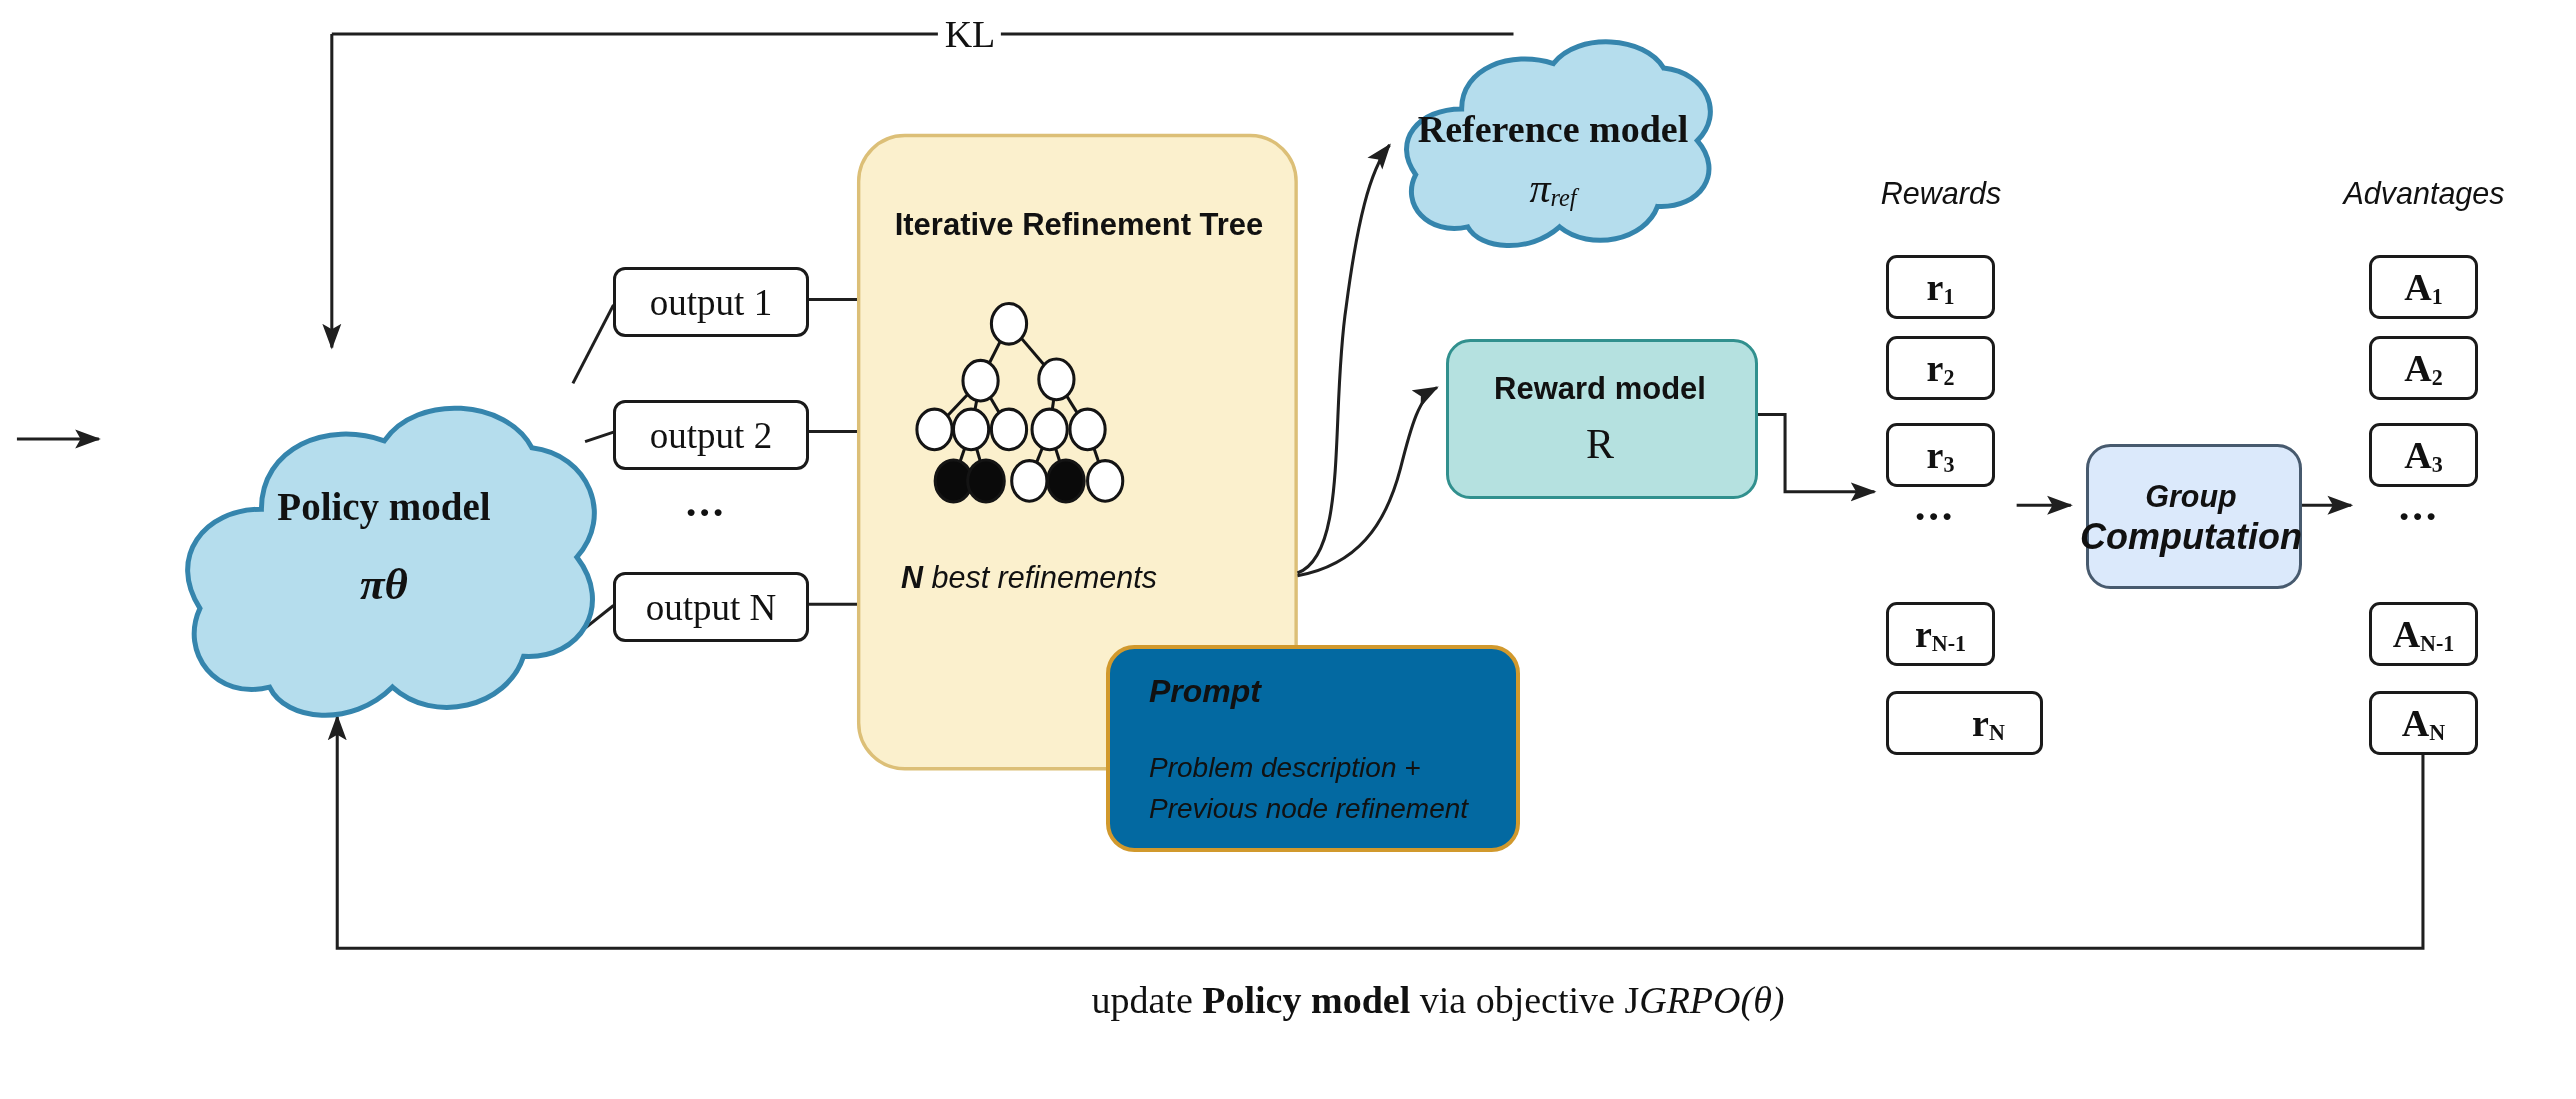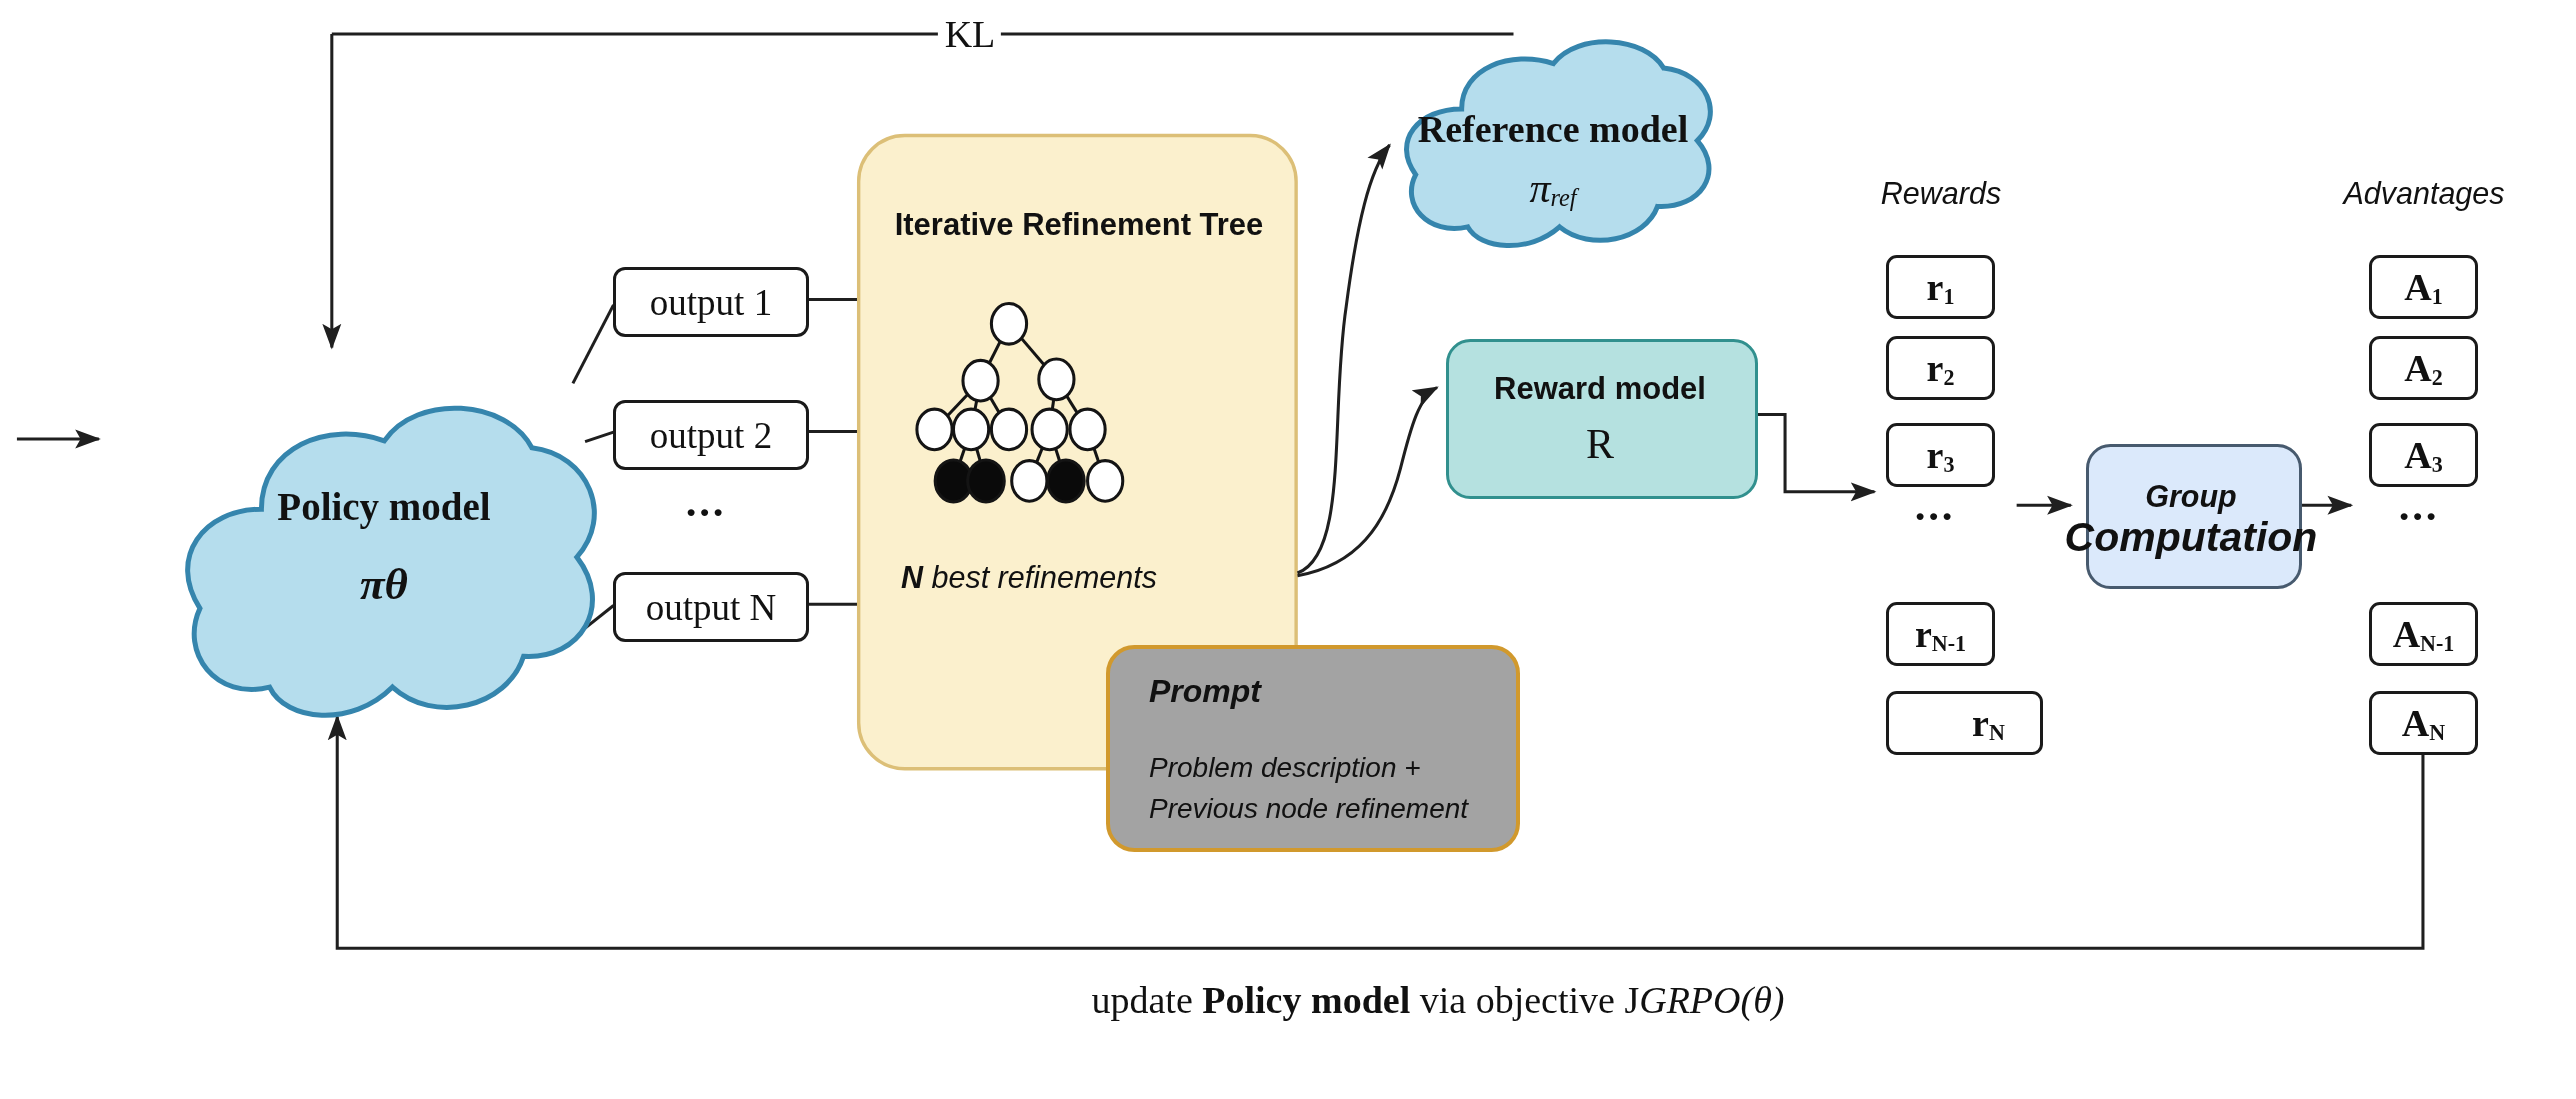--- a/index.html
+++ b/index.html
@@ -17,21 +17,21 @@
   .obox{position:absolute;width:190px;height:64px;border:3.4px solid #1a1a1a;border-radius:12.2px;
         background:#fff;display:flex;align-items:center;justify-content:center;
         font-size:37px;}
   .sbox{position:absolute;width:103px;height:58px;border:3.4px solid #1a1a1a;border-radius:10.8px;
         background:#fff;display:flex;align-items:center;justify-content:center;
         font-size:38px;font-weight:bold;margin-top:24px;}
   .rewardbox{position:absolute;left:1446px;top:339px;width:306px;height:154px;background:#b5e1e0;
         border:3.4px solid #31908e;border-radius:24.4px;}
   .groupbox{position:absolute;left:2086px;top:444px;width:210px;height:139px;background:#dbe9fb;
         border:3.4px solid #475a6e;border-radius:24.4px;}
-  .promptbox{position:absolute;left:1106px;top:645px;width:406px;height:199px;background:#a3a3a3;
+  .promptbox{position:absolute;left:1106px;top:645px;width:406px;height:199px;background:#0369a1;
         border:4.1px solid #d1992d;border-radius:28.4px;}
   .hdr{font-family:"Liberation Sans", sans-serif;font-style:italic;font-size:30.5px;color:#111;}
   .dots{font-weight:bold;font-size:43px;letter-spacing:2.7px;line-height:0;}
   .updates{font-size:38px;white-space:pre;}
 </style>
 </head>
 <body>
 
 <div class="canvas">
 
@@ -170,21 +170,21 @@
   <div class="abs ctr serif dots" style="left:1935px;top:506px;">...</div>
   <div class="sbox" style="left:1886px;top:578px;">
     <span><span>r</span><span class="sub">N-1</span></span>
   </div>
   <div class="sbox" style="left:1886px;top:667px;padding-left:48px;">
     <span><span>r</span><span class="sub">N</span></span>
   </div>
 
   <div class="groupbox"></div>
   <div class="abs ctr sans bd it" style="left:2191px;top:496px;font-size:30.5px;">Group</div>
-  <div class="abs ctr sans bd it" style="left:2191px;top:537px;font-size:41px;">Computation</div>
+  <div class="abs ctr sans bd it" style="left:2191px;top:537px;font-size:36px;">Computation</div>
 
   <div class="abs ctr hdr" style="left:2424px;top:193px;">Advantages</div>
   <div class="sbox" style="left:2369px;top:231px;">
     <span><span>A</span><span class="sub">1</span></span>
   </div>
   <div class="sbox" style="left:2369px;top:312px;">
     <span><span>A</span><span class="sub">2</span></span>
   </div>
   <div class="sbox" style="left:2369px;top:399px;">
     <span><span>A</span><span class="sub">3</span></span>

